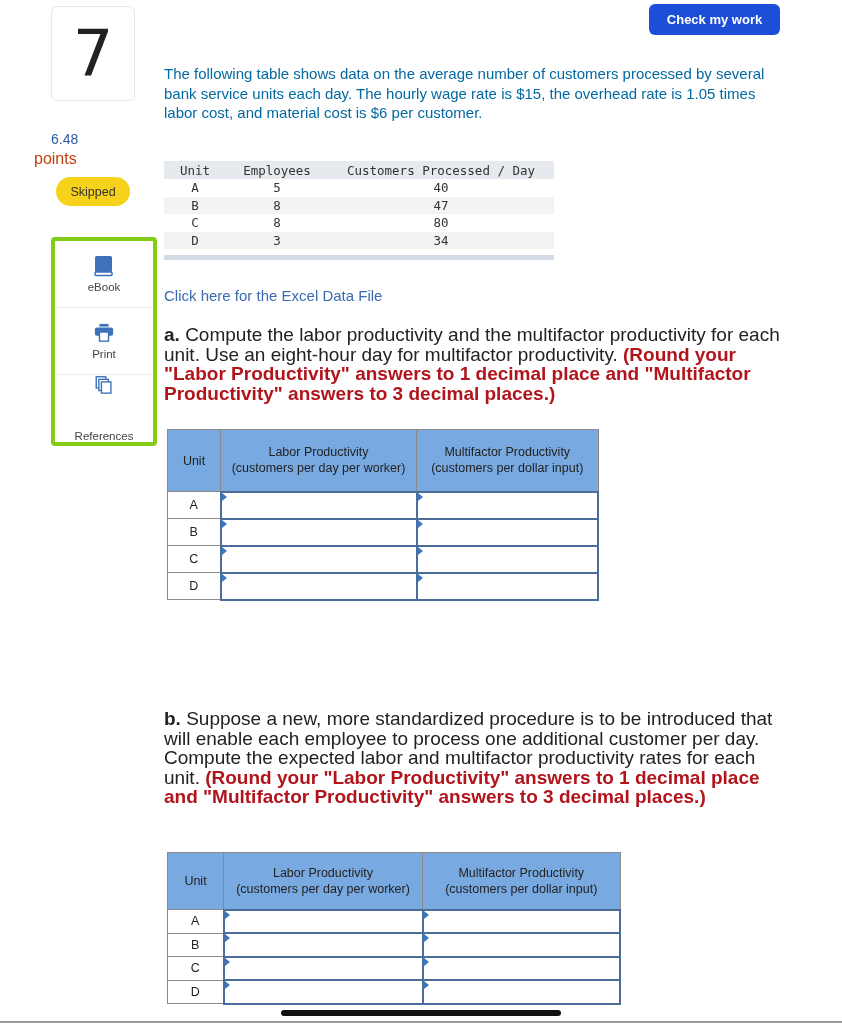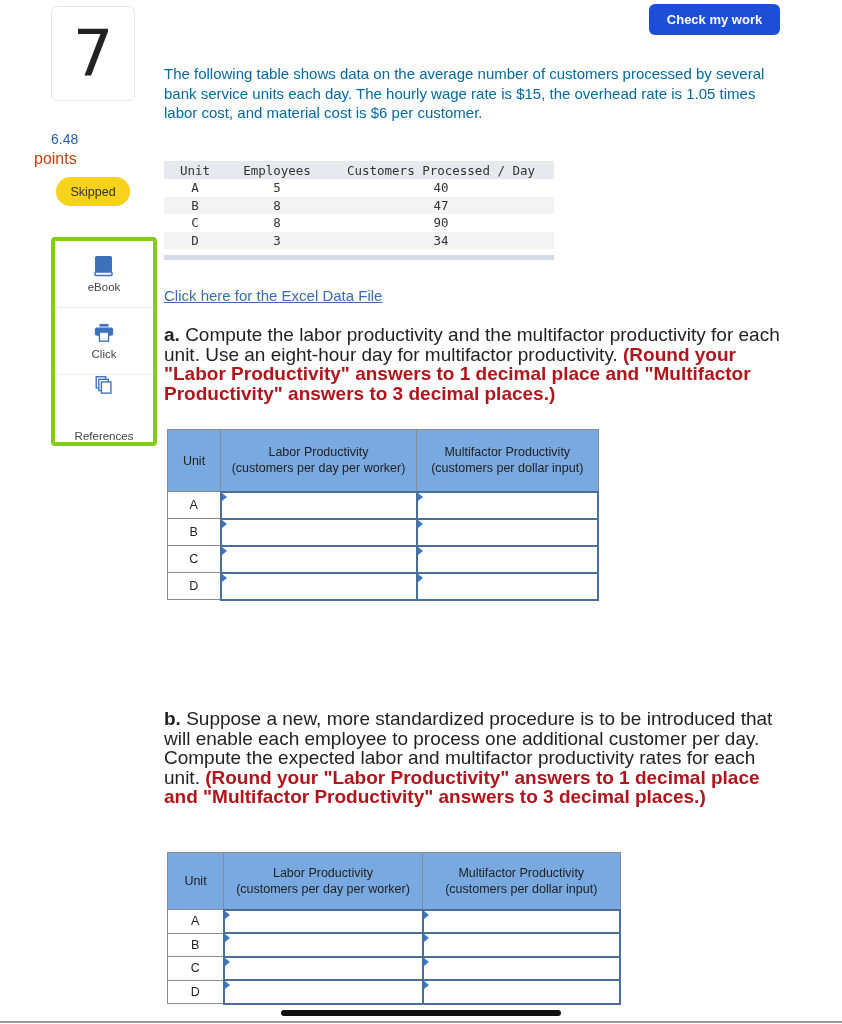--- a/index.html
+++ b/index.html
@@ -50,21 +50,21 @@
     }
     .data-table th { font-weight: normal; background: #e6e9ee; height: 18px; padding: 0 6px; }
     .data-table td { height: 17.5px; text-align: center; padding: 0 6px; }
     .data-table tr.alt td { background: #f3f3f3; }
     .data-table .c1 { width: 62px; }
     .data-table .c2 { width: 102px; margin-top: 13px; }
     .data-table-bottom { position: absolute; left: 164px; top: 255px; width: 390px; height: 5px; background: #d4dbe6; }
 
     .excel-link {
       position: absolute; left: 164px; top: 287px; font-size: 15px;
-      color: #3a6bb0; text-decoration: underline; cursor: pointer;
+      color: #3a6bb0; cursor: pointer;
     }
 
     .question {
       position: absolute; left: 164px; width: 625px;
       font-size: 19px; line-height: 19.5px; color: #222;
     }
     .question b.lead { color: #222; }
     .question .red { color: #b1141b; font-weight: bold; }
 
     .ans-table { position: absolute; border-collapse: collapse; font-size: 12.5px; color: #222; }
@@ -108,21 +108,21 @@
       <rect x="1" y="17" width="17" height="3.5" rx="1" fill="#ffffff" stroke="#3d72bb" stroke-width="1.5"></rect>
     </svg>
     <span>eBook</span>
   </div>
   <div class="tool">
     <svg viewBox="0 0 22 22">
       <rect x="6" y="1" width="10" height="3" fill="#3d72bb"></rect>
       <rect x="1" y="5" width="20" height="9" rx="2" fill="#3d72bb"></rect>
       <rect x="6" y="10" width="10" height="10" fill="#ffffff" stroke="#3d72bb" stroke-width="1.5"></rect>
     </svg>
-    <span>Click</span>
+    <span>Print</span>
   </div>
   <div class="tool">
     <svg viewBox="0 0 22 22">
       <rect x="2" y="2" width="11" height="13" fill="#ffffff" stroke="#3d72bb" stroke-width="1.6"></rect>
       <rect x="5" y="5" width="11" height="13" fill="#ffffff" stroke="#3d72bb" stroke-width="1.6"></rect>
       <rect x="8" y="8" width="11" height="13" fill="#ffffff" stroke="#3d72bb" stroke-width="1.6"></rect>
     </svg>
     <span>References</span>
   </div>
 </div>
@@ -146,21 +146,21 @@
       <td>40</td>
     </tr>
     <tr class="alt">
       <td>B</td>
       <td>8</td>
       <td>47</td>
     </tr>
     <tr>
       <td>C</td>
       <td>8</td>
-      <td>90</td>
+      <td>80</td>
     </tr>
     <tr class="alt">
       <td>D</td>
       <td>3</td>
       <td>34</td>
     </tr>
   </tbody>
 </table>
 <div class="data-table-bottom"></div>
 

